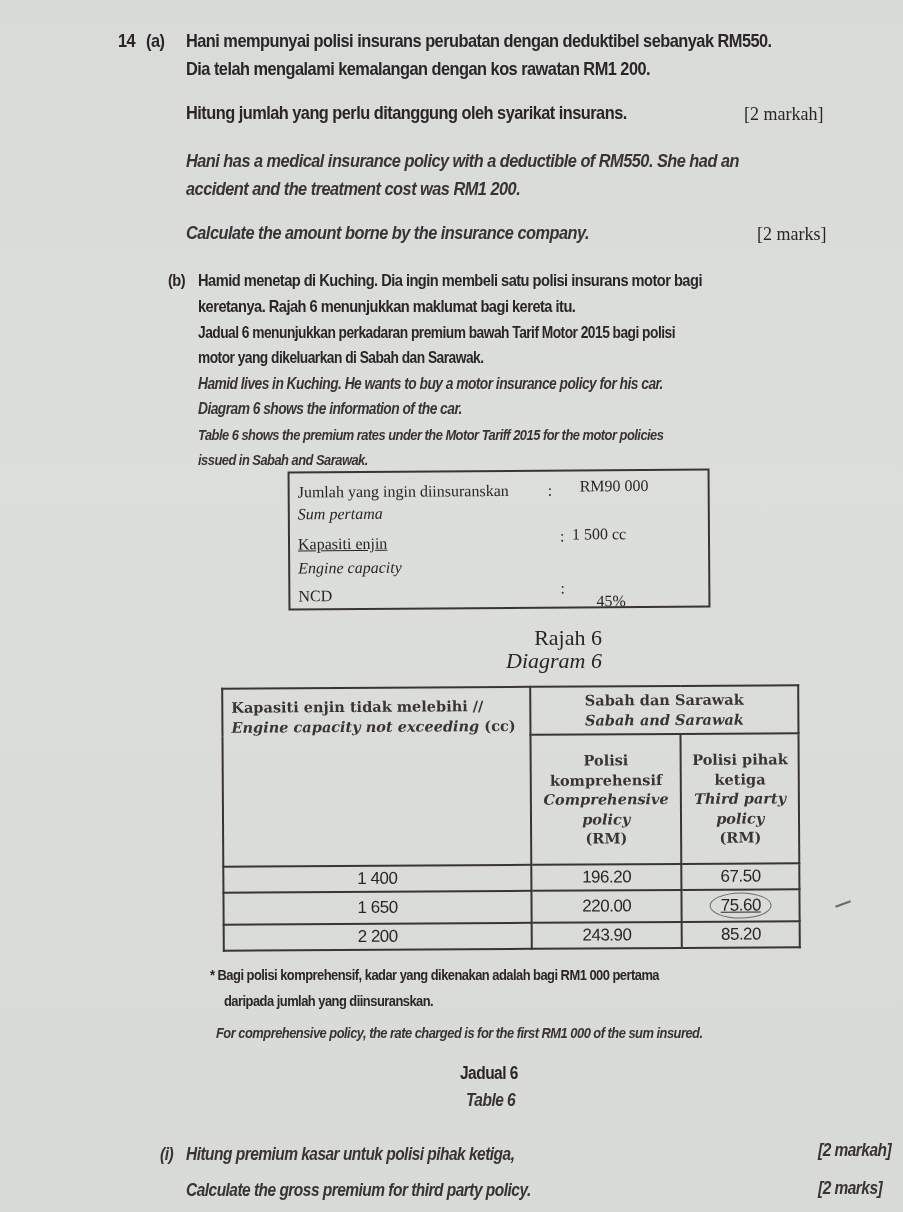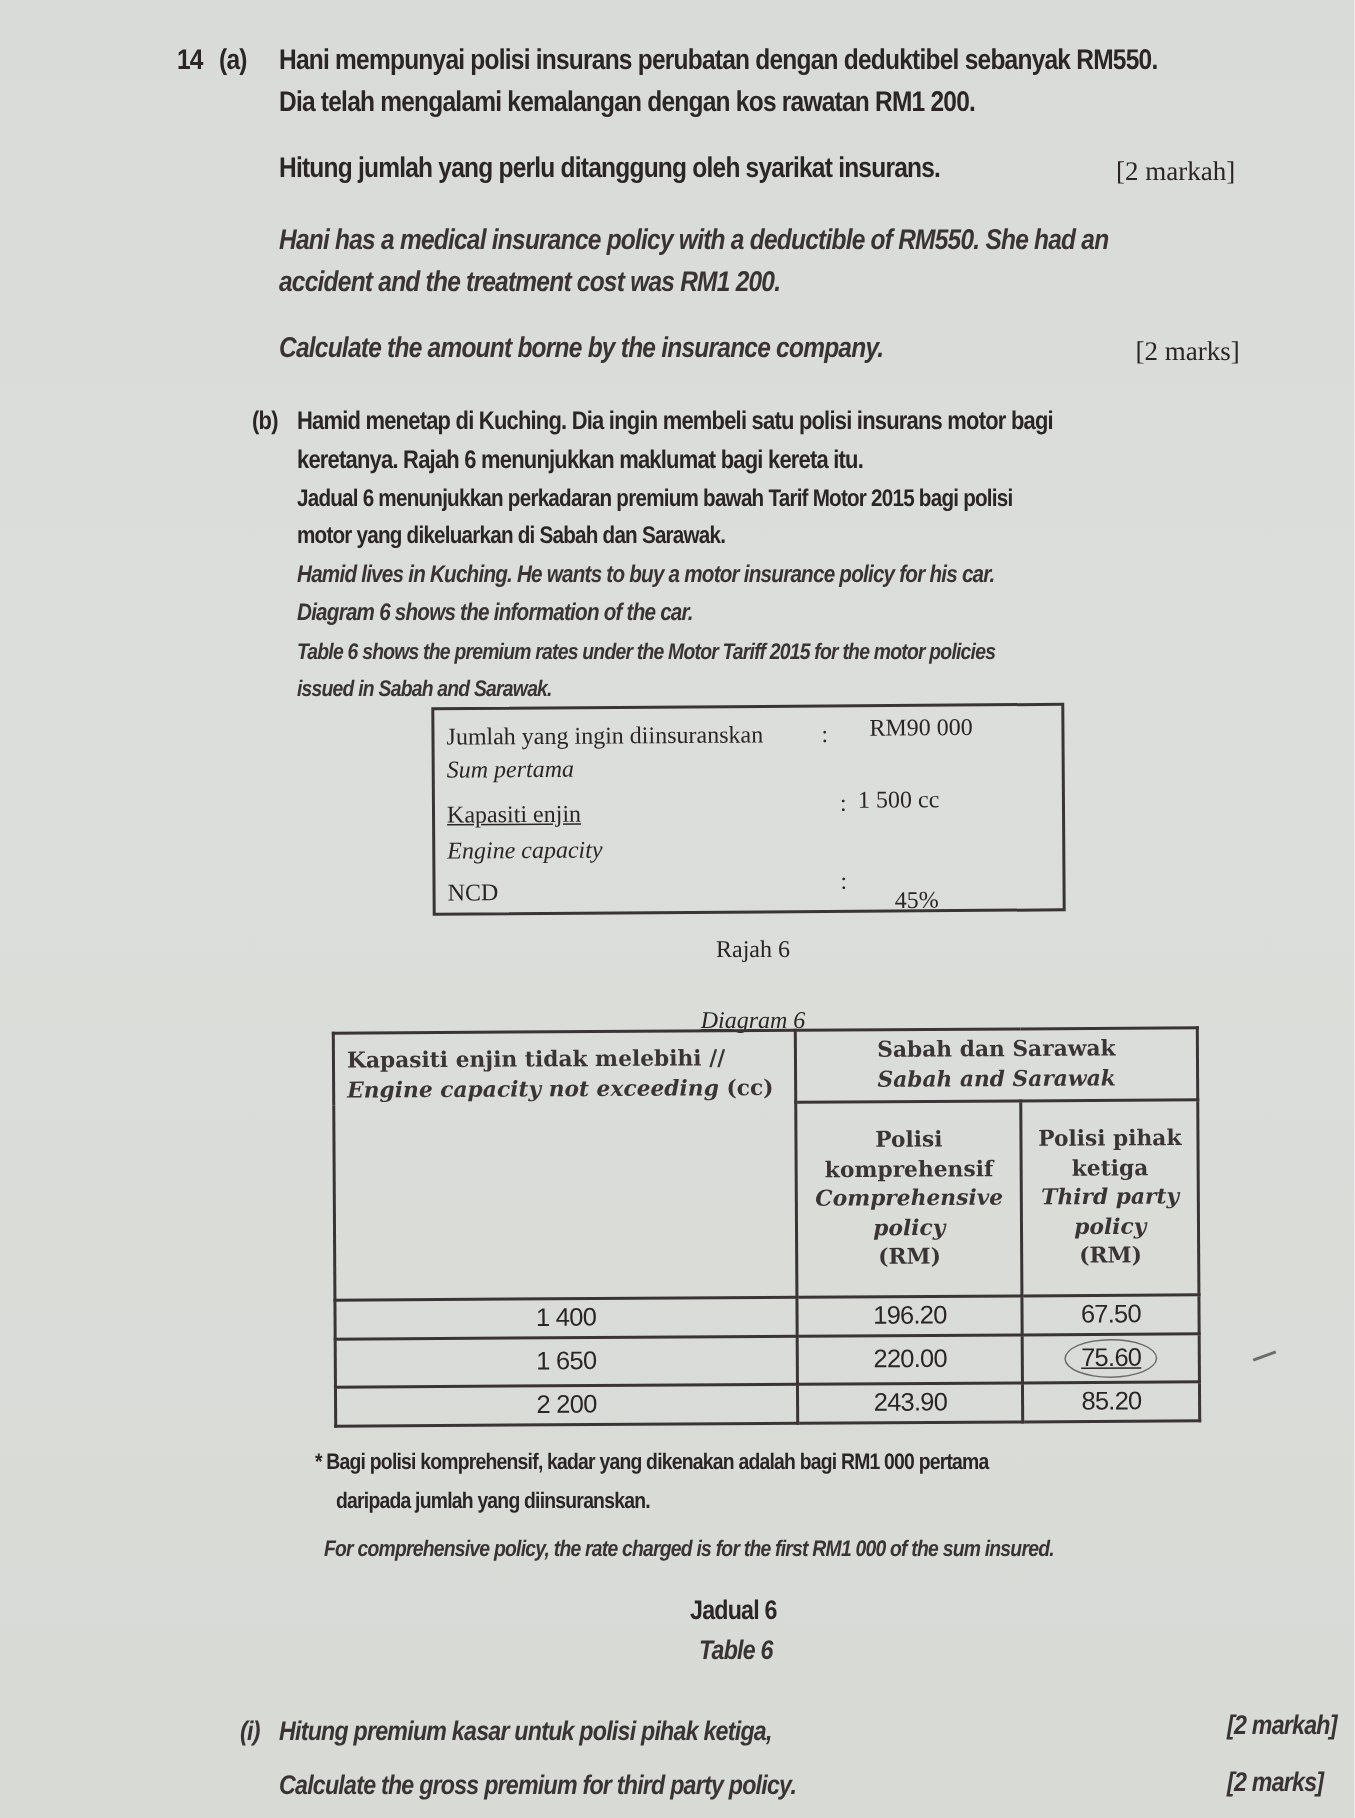--- a/index.html
+++ b/index.html
@@ -16,21 +16,21 @@
   .bm { font-family: "Liberation Sans", sans-serif; font-weight: bold; letter-spacing: -0.6px; transform: scaleX(0.86); transform-origin: left top; }
   .en { font-family: "Liberation Sans", sans-serif; font-style: italic; font-weight: bold; letter-spacing: -0.6px; transform: scaleX(0.86); transform-origin: left top; color: #3a3335; }
   .marks { font-size: 18px; white-space: nowrap; }
 
   
   .diag {
     left: 288px; top: 470px; width: 418px; height: 135px;
     border: 2px solid #3b3436; transform: rotate(-0.4deg);
   }
   .diag .row { position: absolute; font-size: 16px; white-space: nowrap; }
-  .caption { font-size: 16px; text-align: center; width: 200px; }
+  .caption { font-size: 22px; text-align: right; width: 200px; }
 
   
   .tbl {
     left: 222px; top: 686px; width: 578px; height: 264px;
     transform: rotate(-0.35deg);
   }
   .tbl table { border-collapse: collapse; width: 100%; height: 100%; }
   .tbl td { border: 2px solid #3b3436; text-align: center; font-size: 16px; padding: 0 4px; vertical-align: middle; }
   .tbl .hdr { font-family: "DejaVu Serif", serif; font-weight: bold; font-size: 14.5px; line-height: 1.35; color: #3b3436; }
   .tbl .hdr .it { font-style: italic; }
@@ -75,21 +75,21 @@
   <div class="row" style="left:8px;top:62px;text-decoration:underline;">Kapasiti enjin</div>
   <div class="row" style="left:270px;top:56px;">:</div>
   <div class="row" style="left:282px;top:54px;">1 500 cc</div>
   <div class="row ital" style="left:8px;top:86px;text-align:right;">Engine capacity</div>
 
   <div class="row" style="left:8px;top:114px;">NCD</div>
   <div class="row" style="left:270px;top:108px;">:</div>
   <div class="row" style="left:306px;top:92px;margin-top:29px;">45%</div>
 </div>
 <div class="abs caption" style="left:402px;top:625px;">Rajah 6</div>
-<div class="abs caption ital" style="left:402px;top:672px;text-decoration:underline;">Diagram 6</div>
+<div class="abs caption ital" style="left:402px;top:648px;">Diagram 6</div>
 
 <div class="abs tbl">
   <table>
     <tbody>
         <tr style="height:48px;">
       <td rowspan="2" class="hdr left-hdr" style="width:290px;">
         <div>Kapasiti enjin tidak melebihi //</div>
         <div><span class="it">Engine capacity not exceeding</span> <span>(cc)</span></div>
       </td>
       <td colspan="2" class="hdr">

